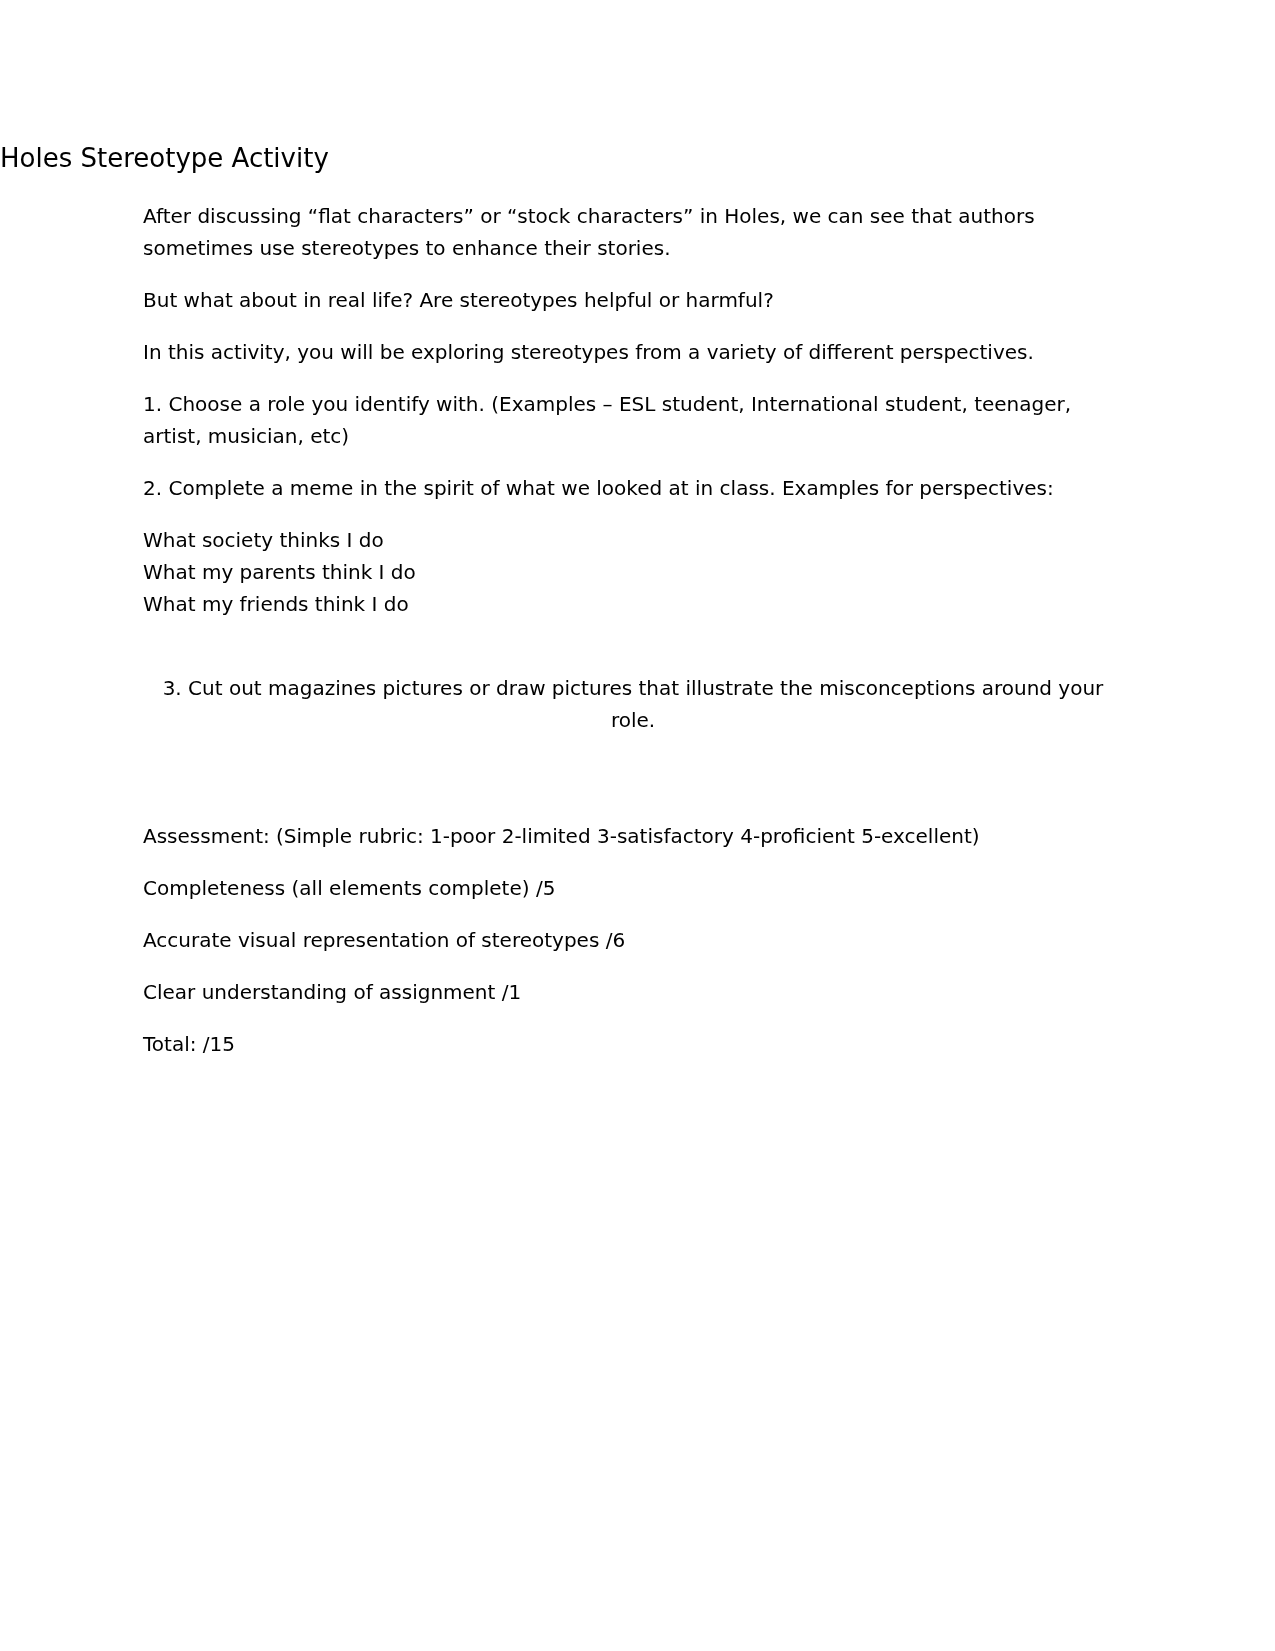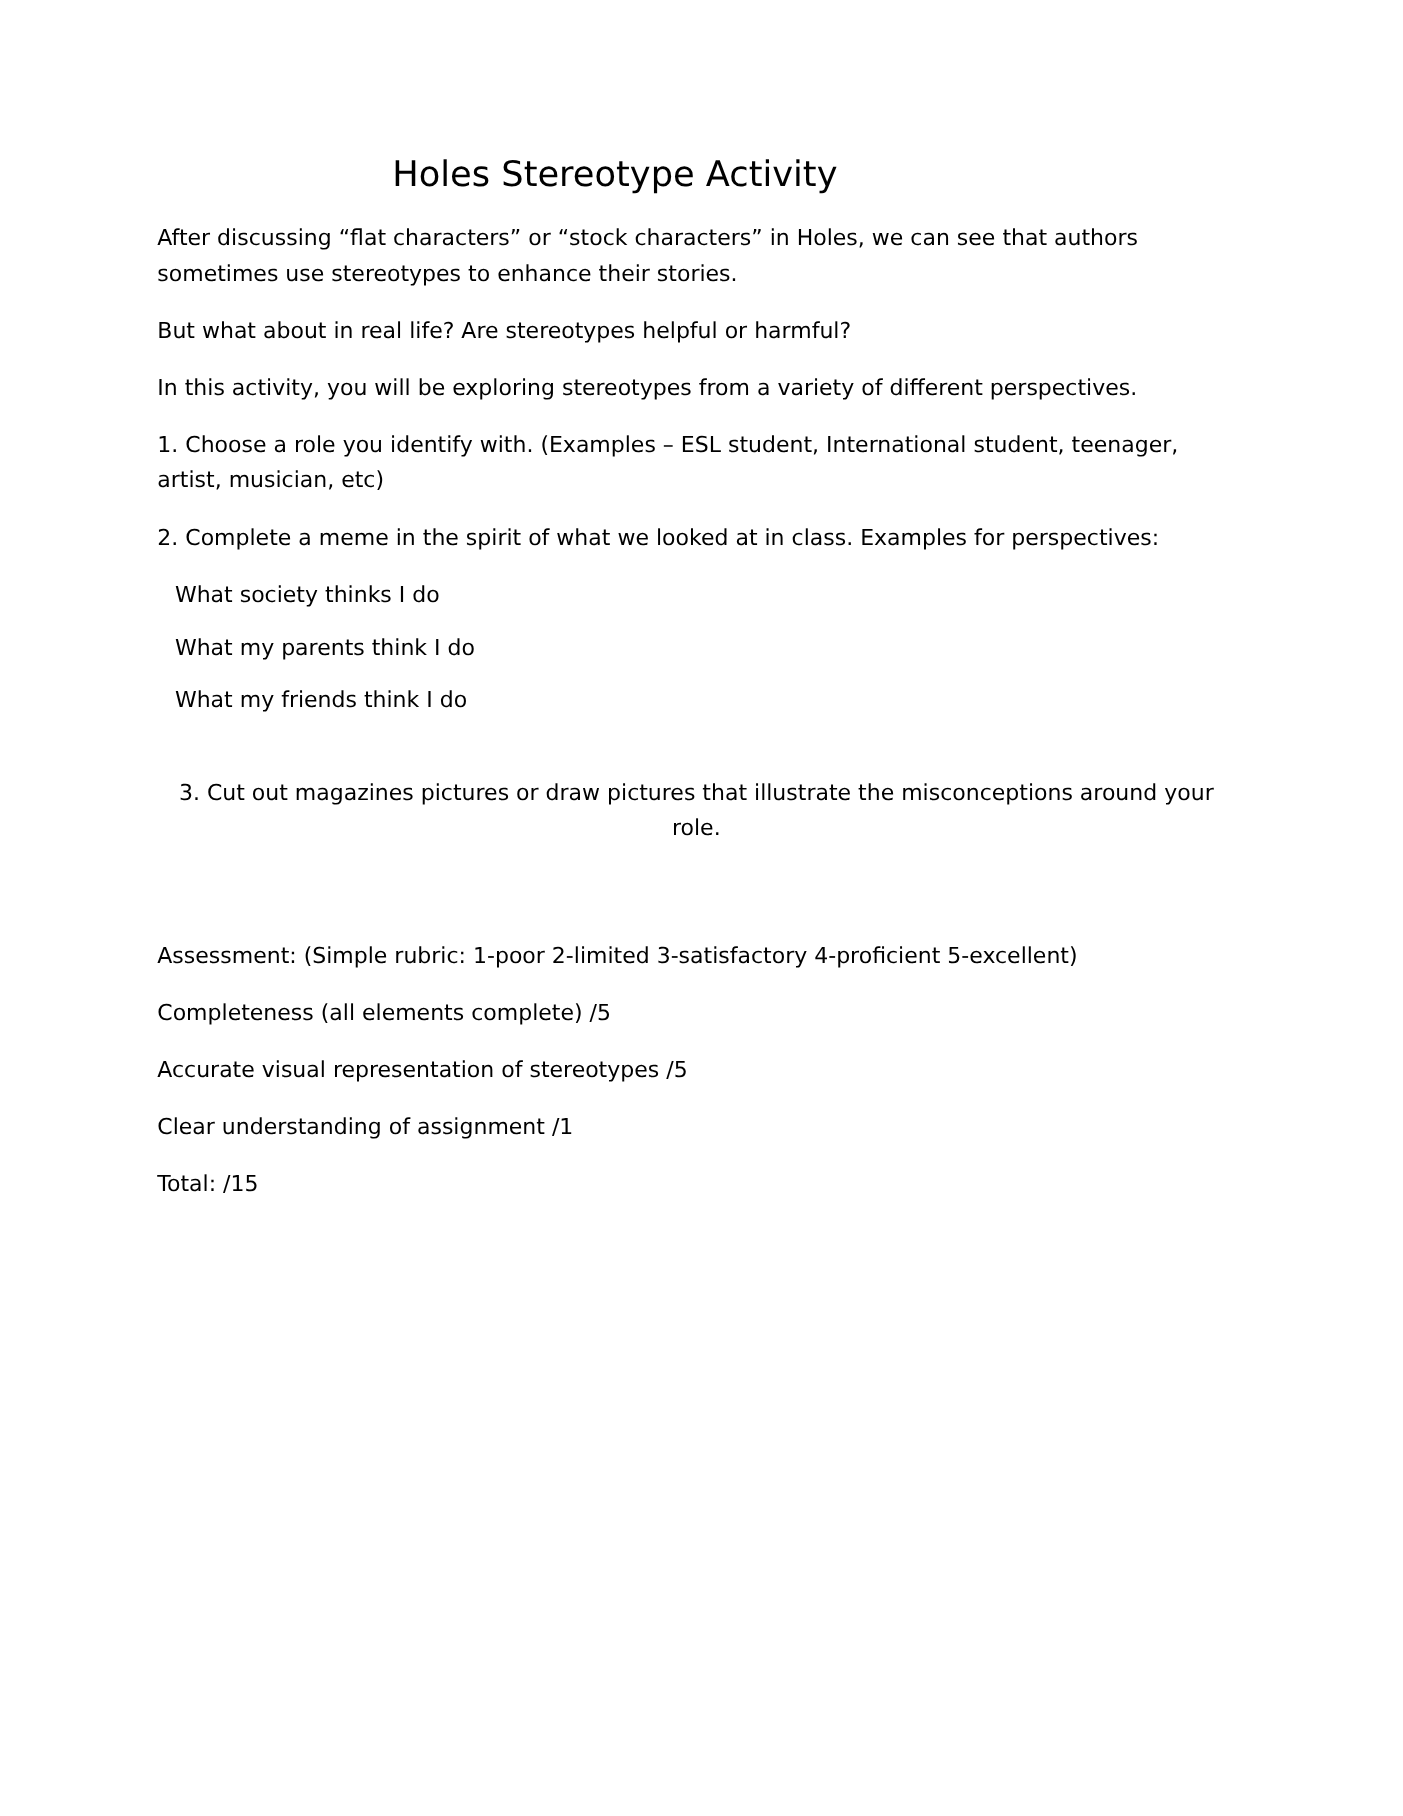--- a/index.html
+++ b/index.html
@@ -15,35 +15,35 @@
       font-family: "DejaVu Sans", sans-serif;
       color: #000000;
     }
     .page {
       position: absolute;
       left: 143px;
       top: 140px;
       width: 980px;
     }
     .title {
-      font-size: 32px;
-      text-align: center;
+      font-size: 26px;
+      text-align: left;
       margin: 0 0 24px 0;
       padding-left: 0;
       width: 1118px;
       margin-left: -143px;
       line-height: 36px;
       font-weight: normal;
     }
     p {
       margin: 0 0 20px 0;
       font-size: 20px;
       line-height: 32px;
     }
-    .lines p { margin: 16px; }
+    .lines p { margin: 0; }
     .lines { margin-bottom: 52px; }
     .gap-after { margin-bottom: 84px; text-align: center; }
     b { font-weight: bold; }
   </style>
 </head>
 <body>
 
 <div class="page">
   <h1 class="title">Holes Stereotype Activity</h1>
 
@@ -58,16 +58,16 @@
     <p>What society thinks I do</p>
     <p>What my parents think I do</p>
     <p>What my friends think I do</p>
   </div>
 
 
   <p class="gap-after">3. Cut out magazines pictures or draw pictures that illustrate the misconceptions around your role.</p>
 
   <p>Assessment: (Simple rubric: 1-poor 2-limited 3-satisfactory 4-proficient 5-excellent)</p>
   <p>Completeness (all elements complete) /5</p>
-  <p>Accurate visual representation of stereotypes /5</p>
+  <p>Accurate visual representation of stereotypes /6</p>
   <p>Clear understanding of assignment /1</p>
   <p>Total: /15</p>
 </div>
 
 </body></html>

